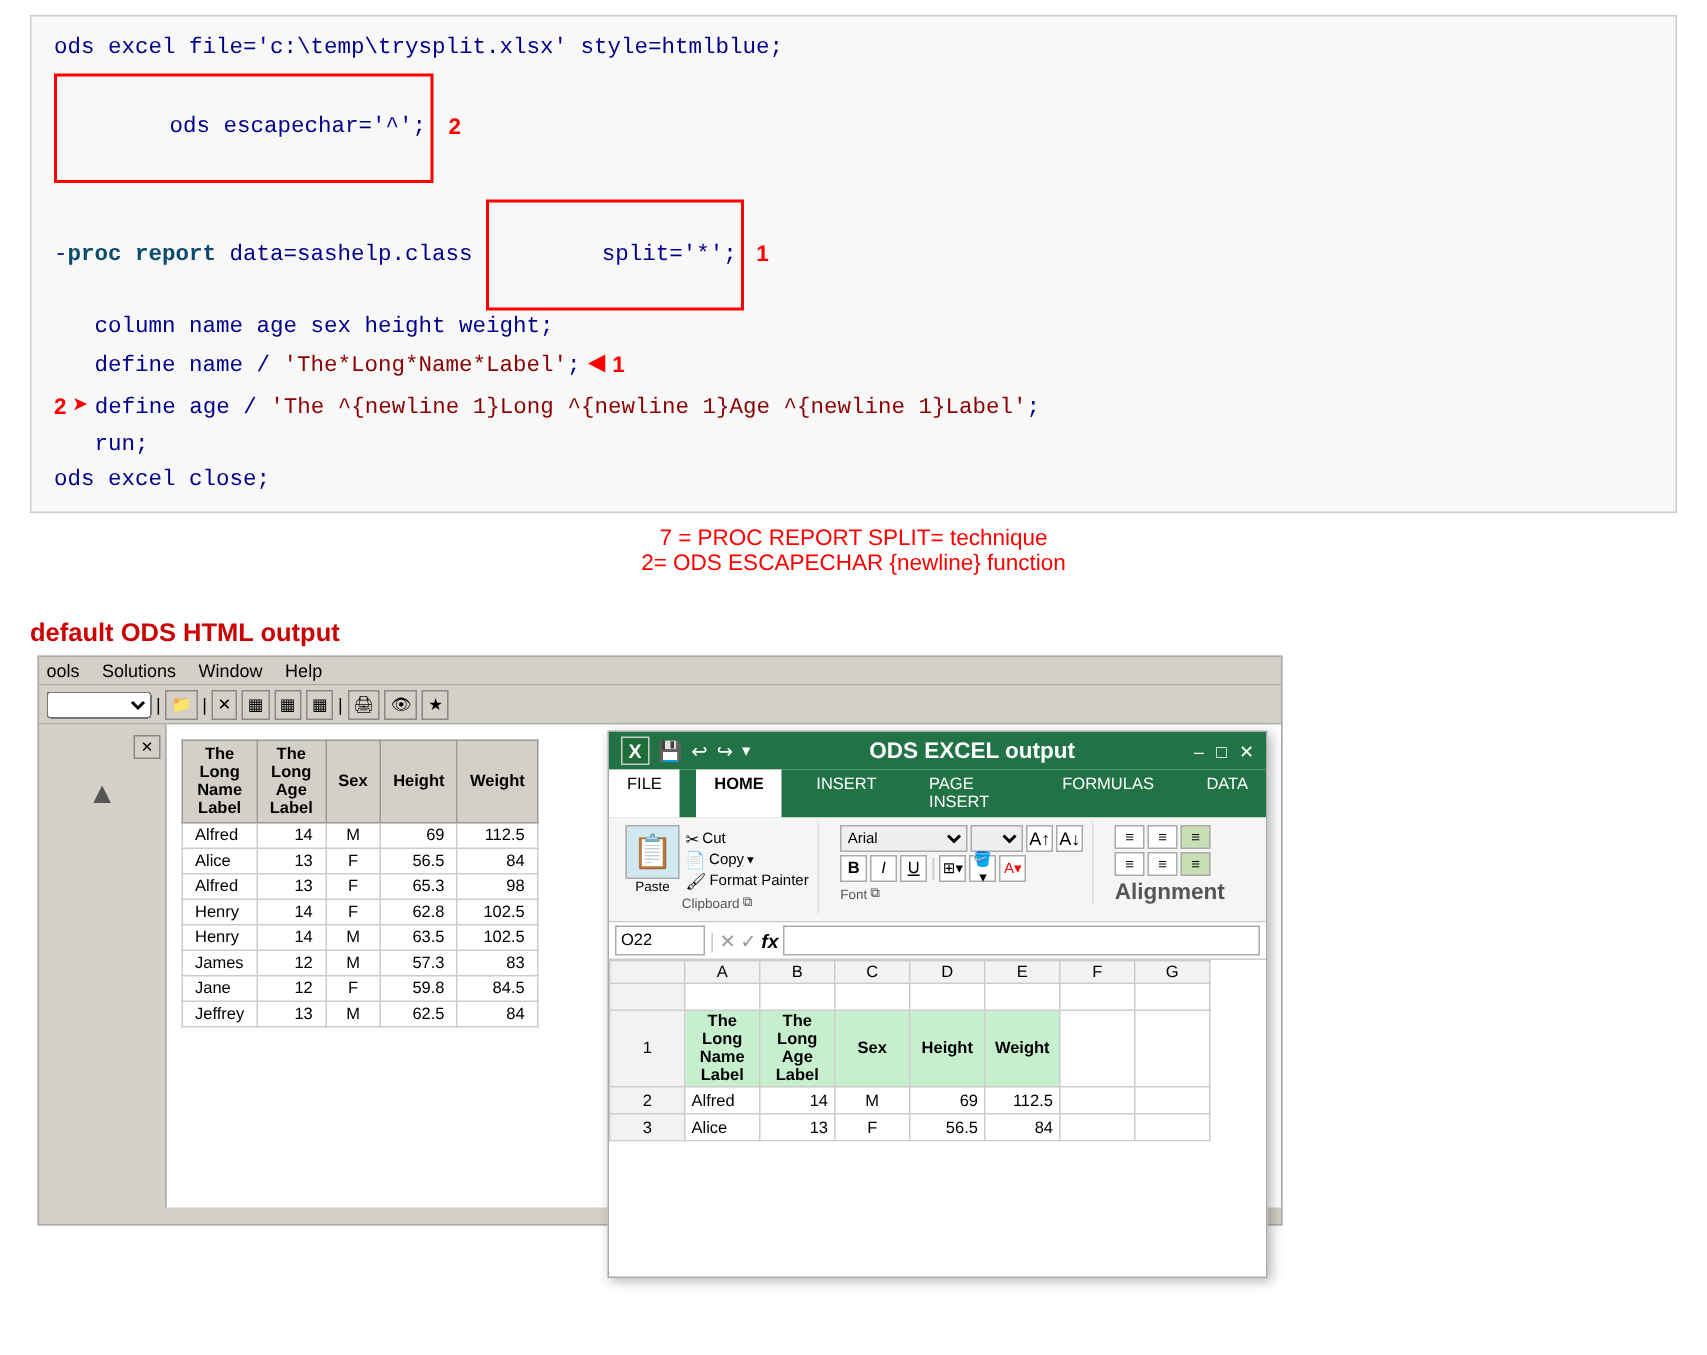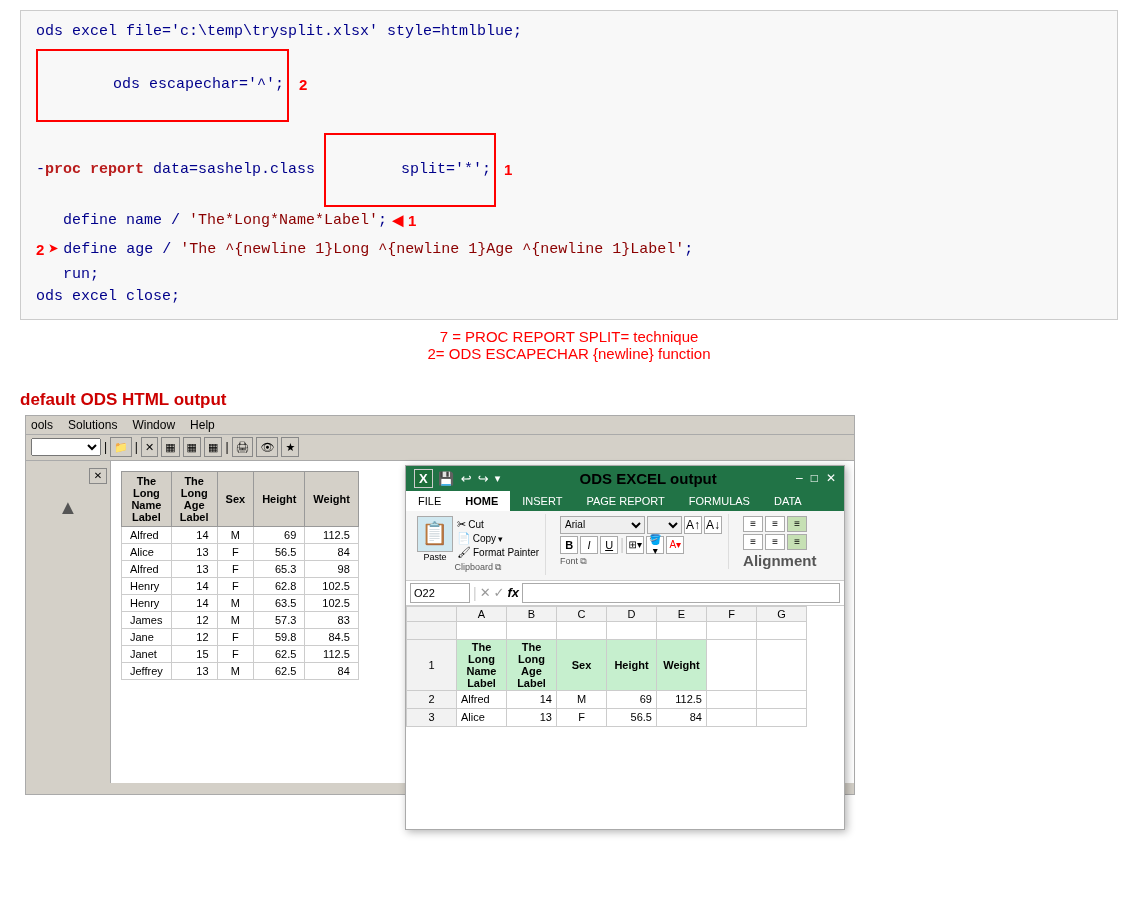--- a/index.html
+++ b/index.html
@@ -30,21 +30,21 @@
       position: relative;
     }
 
     .code-line {
       display: flex;
       align-items: flex-start;
       position: relative;
       white-space: pre;
     }
 
-    .kw { color: #b91c1c; font-weight: bold; text-align: right; }
+    .kw { color: #0c4a6e; font-weight: bold; text-align: right; }
     .str { color: #8b0000; }
     .plain { color: #00008b; }
 
     .summary-text {
       text-align: center;
       color: red;
       font-family: Arial, sans-serif;
       font-size: 15px;
       padding: 8px 0;
       font-weight: normal;
@@ -209,35 +209,35 @@
 
     .excel-title-left {
       display: flex;
       align-items: center;
       gap: 6px;
     }
 
     .excel-title-center {
       font-size: 15px;
       font-weight: bold;
-      color: #000000;
+      color: #ffffff;
       font-family: Arial, sans-serif;
     }
 
     .excel-titlebar-icons {
       display: flex;
       gap: 8px;
       font-size: 11px;
     }
 
     
     .excel-ribbon-tabs {
       background: #217346;
       display: flex;
-      gap: 0;
+      gap: 11px;
       font-size: 11px;
       font-family: Arial, sans-serif;
     }
 
     .excel-tab {
       padding: 4px 12px;
       color: #fff;
       cursor: pointer;
       font-size: 11px;
     }
@@ -400,20 +400,23 @@
     <div class="code-line" style="align-items:center;">
       <span style="color:#00008b;">-</span>
       <span class="kw">proc report </span>
       <span class="plain">data=sashelp.class </span>
       <span style="border: 2px solid red; display: inline-block; padding: 1px 3px;">
         <span class="plain">split='*';</span>
       </span>
       <span style="color:red; font-family:Arial; font-size:15px; font-weight:bold; margin-left:8px;">1</span>
     </div>
 
+    <div class="code-line">
+      <span class="plain">   column name age sex height weight;</span>
+    </div>
 
     <div class="code-line" style="align-items:center;">
       <span class="plain">   define name / </span>
       <span class="str">'The*Long*Name*Label'</span>
       <span class="plain">;</span>
       
       <span style="color:red; font-size:20px; margin-left:5px;">◄</span>
       <span style="color:red; font-family:Arial; font-size:15px; font-weight:bold; margin-left:4px;">1</span>
     </div>
 
@@ -530,27 +533,20 @@
                 <td class="center">M</td>
                 <td>57.3</td>
                 <td>83</td>
               </tr>
             <tr>
                 <td class="left">Jane</td>
                 <td>12</td>
                 <td class="center">F</td>
                 <td>59.8</td>
                 <td>84.5</td>
-              </tr>
-            <tr>
-                <td class="left">Janet</td>
-                <td>15</td>
-                <td class="center">F</td>
-                <td>62.5</td>
-                <td>112.5</td>
               </tr>
             <tr>
                 <td class="left">Jeffrey</td>
                 <td>13</td>
                 <td class="center">M</td>
                 <td>62.5</td>
                 <td>84</td>
               </tr>
           </tbody>
         </table>
@@ -573,21 +569,21 @@
         <span style="color:white; font-size:12px;">–</span>
         <span style="color:white; font-size:12px;">□</span>
         <span style="color:white; font-size:12px;">✕</span>
       </div>
     </div>
 
     <div class="excel-ribbon-tabs">
       <div class="excel-tab active">FILE</div>
       <div class="excel-tab" style="background:#fff; color:#000; font-weight:bold;">HOME</div>
       <div class="excel-tab">INSERT</div>
-      <div class="excel-tab">PAGE REPORT</div>
+      <div class="excel-tab">PAGE INSERT</div>
       <div class="excel-tab">FORMULAS</div>
       <div class="excel-tab">DATA</div>
     </div>
 
     <div class="excel-ribbon-body">
 
       <div style="display:flex; flex-direction:column; align-items:center; border-right:1px solid #ddd; padding:2px 6px;">
         <div style="display:flex; gap:4px; align-items:stretch;">
 
           <div style="display:flex; flex-direction:column; align-items:center; justify-content:center; cursor:pointer;">

